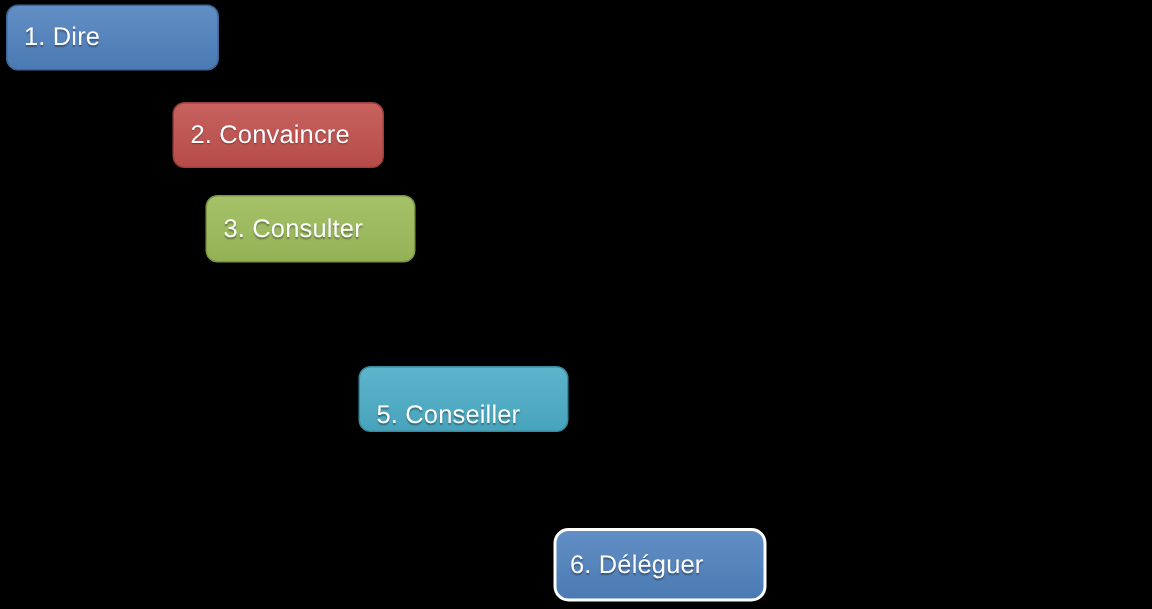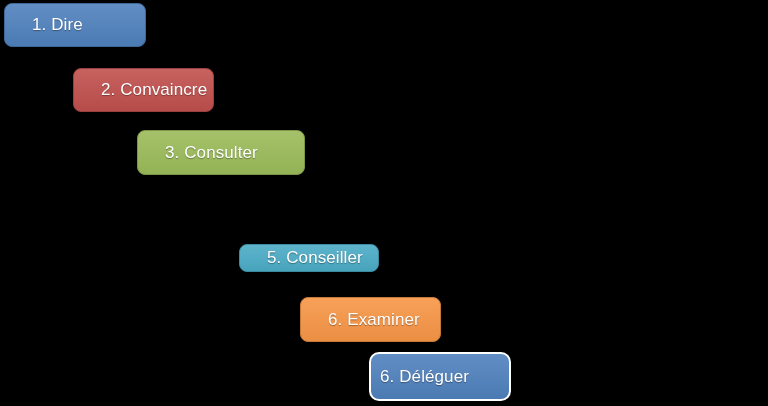--- a/index.html
+++ b/index.html
@@ -27,59 +27,56 @@
     border-radius: 8px;
     border: 1.5px solid transparent;
     background-image: linear-gradient(to bottom, rgba(255,255,255,0.10), rgba(0,0,0,0.05));
     color: #ffffff;
     font-size: 17px;
     letter-spacing: 0.1px;
     text-shadow: 0 1px 1px rgba(0,0,0,0.35);
     white-space: nowrap;
   }
   .step .label {
-    padding-left: 27px;
+    padding-left: 11px;
   }
   
   .s1 { left: 4px;   top: 3px;   width: 142px; height: 44px; }
   .s2 { left: 73px;  top: 68px;  width: 141px; height: 44px; }
-  .s3 { left: 137px; top: 130px; width: 168px; height: 45px; }
+  .s3 { left: 137px; top: 130px; width: 140px; height: 45px; }
   .s4 { left: 182px; top: 187px; width: 140px; height: 45px; }
-  .s5 { left: 239px; top: 244px; width: 140px; height: 28px; }
+  .s5 { left: 239px; top: 244px; width: 140px; height: 44px; align-items: flex-end; }
   .s6 { left: 300px; top: 297px; width: 141px; height: 45px; }
   .s7 {
     left: 369px; top: 352px; width: 142px; height: 49px;
     border-width: 2.5px;
     border-radius: 10px;
   }
   .s7 .label { padding-left: 9px; }
 </style>
 </head>
 <body>
 
 <div class="stage">
 
   <div class="step s1" style="background-color: rgb(79, 129, 189); border-color: rgb(63, 103, 151);">
     <span class="label">1. Dire</span>
   </div>
 
-  <div class="step s2" style="background-color: rgb(192, 80, 77); border-color: rgb(154, 64, 62);">
+  <div class="step s2" style="background-color: rgb(192, 80, 77); border-color: rgb(154, 64, 62); margin-left: 42px;">
     <span class="label">2. Convaincre</span>
   </div>
 
   <div class="step s3" style="background-color: rgb(155, 187, 89); border-color: rgb(124, 150, 71);">
     <span class="label">3. Consulter</span>
   </div>
 
 
   <div class="step s5" style="background-color: rgb(75, 172, 198); border-color: rgb(60, 138, 158);">
     <span class="label">5. Conseiller</span>
   </div>
 
-  <div class="step s6" style="background-color: rgb(247, 150, 70); border-color: rgb(198, 120, 56);">
-    <span class="label">6. Examiner</span>
-  </div>
 
   <div class="step s7" style="background-color: rgb(79, 129, 189); border-color: rgb(255, 255, 255);">
     <span class="label">6. Déléguer</span>
   </div>
 
 </div>
 
 </body></html>

